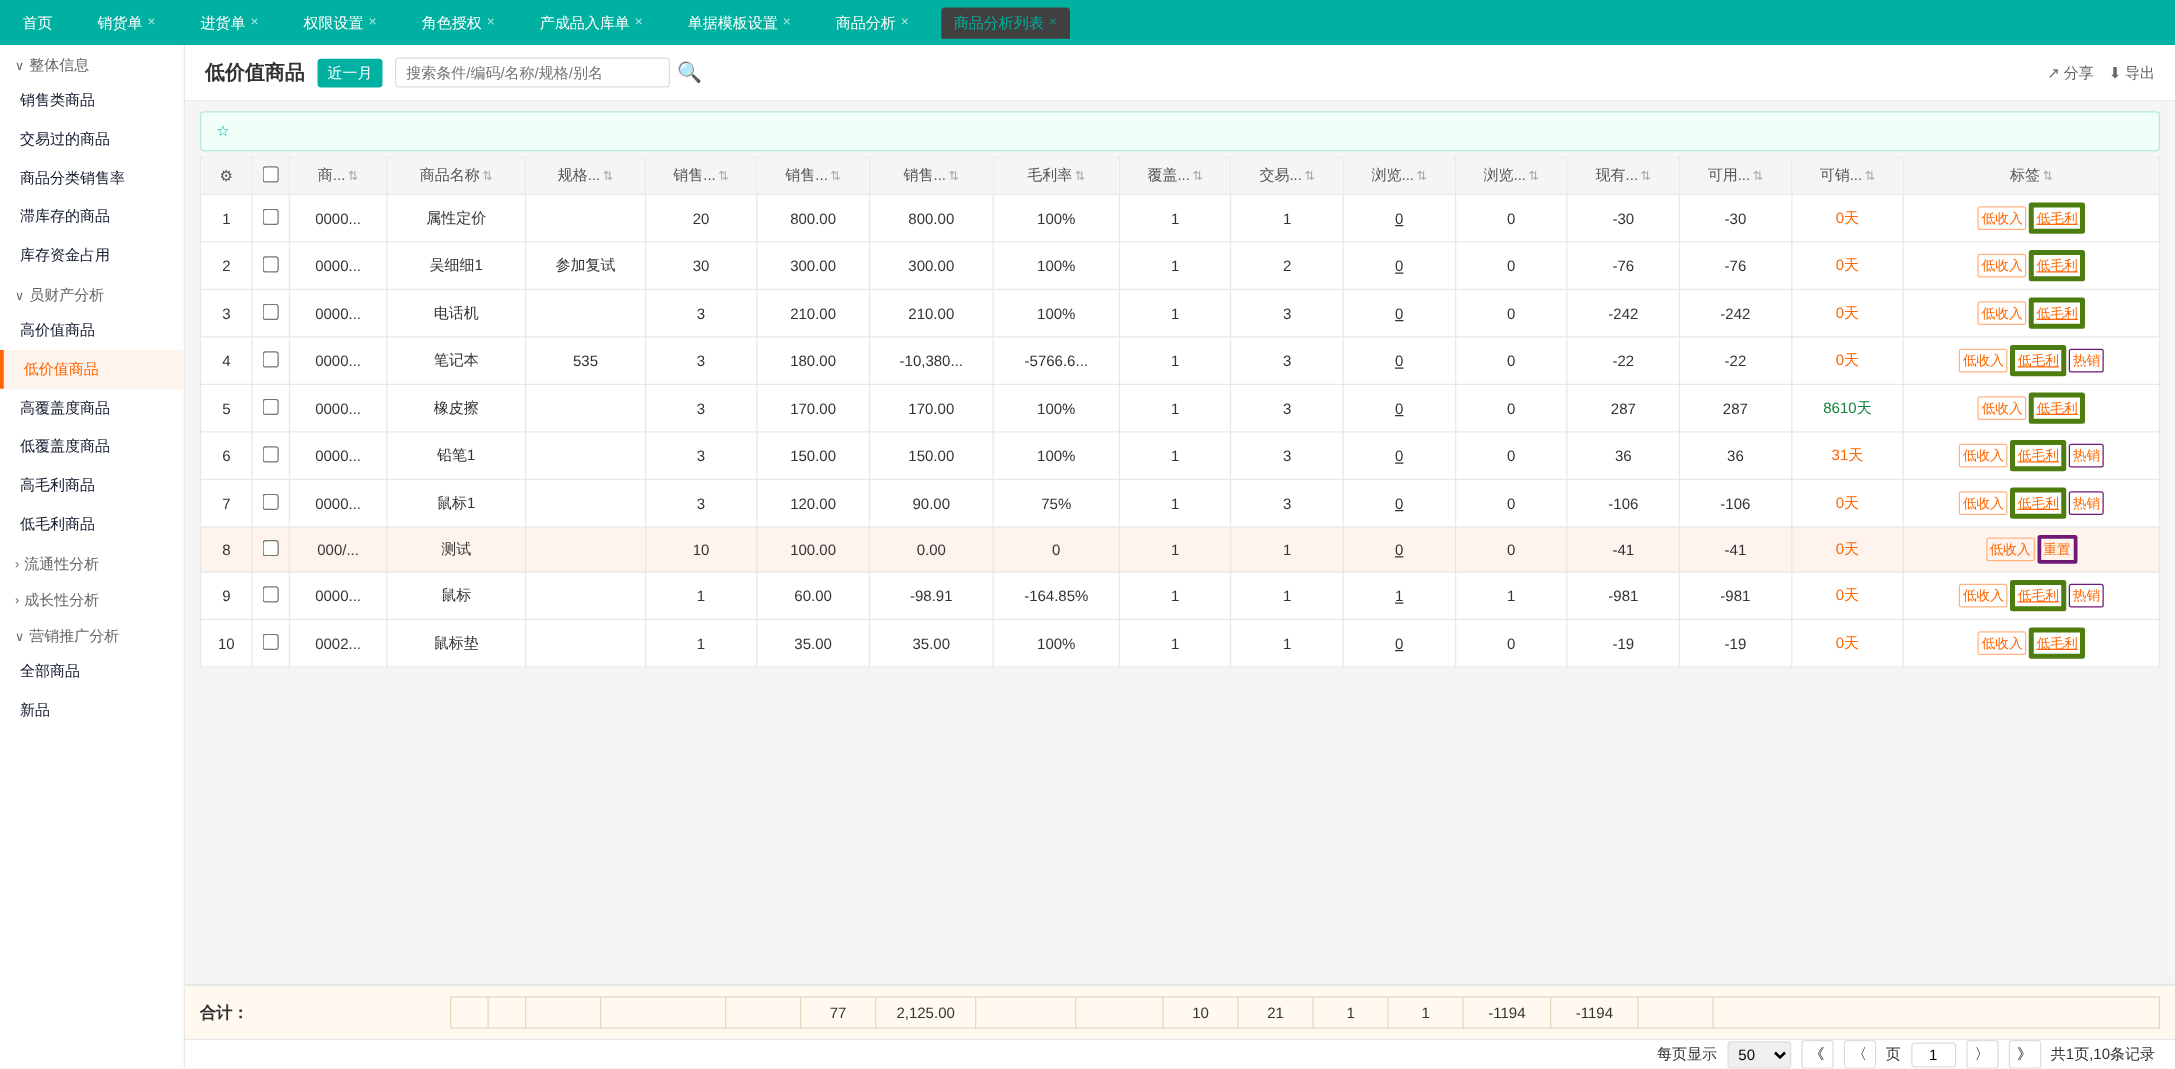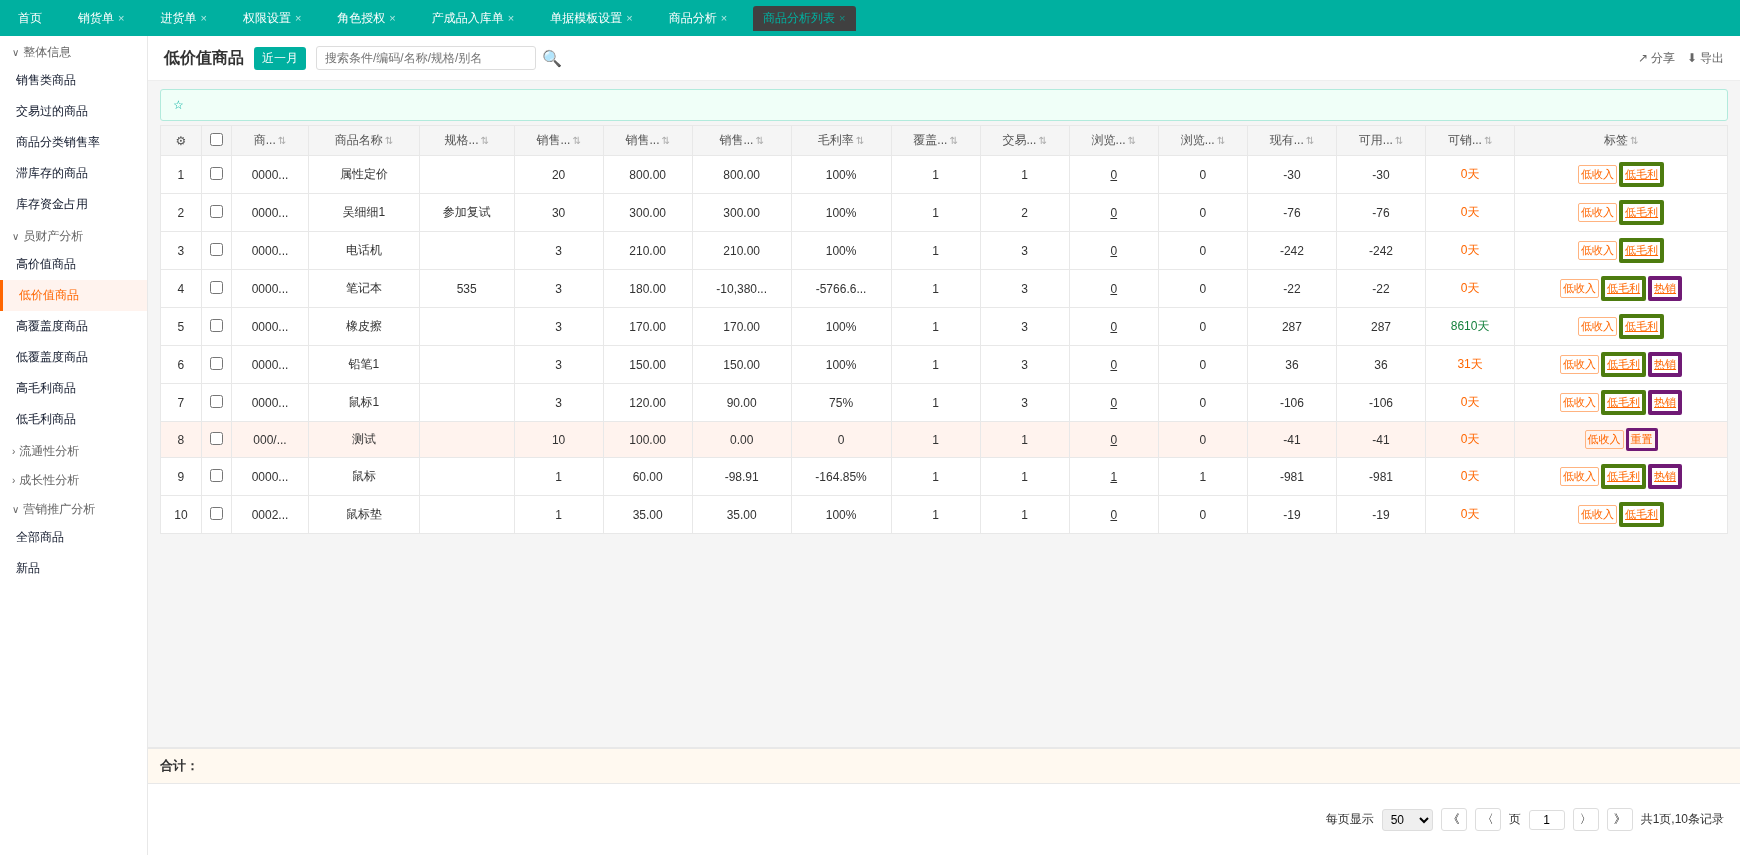--- a/index.html
+++ b/index.html
@@ -168,21 +168,21 @@
       text-align: center;
       color: #333;
       white-space: nowrap;
     }
     tbody tr.highlighted { background: #fff3ee; }
     tbody tr.highlighted td { background: #fff3ee; }
 
     .tag { border-radius: 2px; padding: 1px 2px; font-size: 11px; margin: 1px; display: inline-block; }
     .tag-low-income { color: #ff6600; border: 1px solid #ffb380; }
     .tag-low-profit { color: #ff6600; border: 4px solid #4d7c0f; text-decoration: underline; }
-    .tag-hot { color: #ff6600; border: 4px solid #701a75; text-decoration: underline; }
+    .tag-hot { color: #ff6600; border: 1px solid #701a75; }
     .tag-重置 { color: #ff6600; border: 3px solid #701a75; }
 
     .underline { text-decoration: underline; cursor: pointer; }
 
     
     .footer-totals {
       background: #fff9f0;
       border-top: 2px solid #e8e8e8;
       padding: 8px 12px;
       display: flex;
@@ -192,21 +192,21 @@
       width: 200px;
       color: #333;
       font-weight: bold;
       font-size: 13px;
     }
 
     
     .pagination {
       background: #fff;
       border-top: 1px solid #e8e8e8;
-      padding: 24px 16px;
+      padding: 0 16px;
       display: flex;
       align-items: center;
       justify-content: flex-end;
       gap: 8px;
       font-size: 12px;
       color: #333;
     }
     .page-size-select {
       border: 1px solid #ddd;
       border-radius: 3px;
@@ -566,20 +566,43 @@
     <td>-19</td>
     <td style="color:#ff6600">0天</td>
     <td><span class="tag tag-low-income">低收入</span><span class="tag tag-low-profit">低毛利</span></td>
   </tr>
           </tbody>
       </table>
     </div>
 
     <div class="footer-totals">
       <span class="totals-label">合计：</span>
+      <table style="flex:1; border-collapse:collapse; background:#fff9f0;">
+        <tbody>
+            <tr>
+          <td style="width:30px; border:1px solid #e8d8c0; padding:5px;"></td>
+          <td style="width:30px; border:1px solid #e8d8c0; padding:5px;"></td>
+          <td style="width:60px; border:1px solid #e8d8c0; padding:5px;"></td>
+          <td style="width:100px; border:1px solid #e8d8c0; padding:5px;"></td>
+          <td style="width:60px; border:1px solid #e8d8c0; padding:5px;"></td>
+          <td style="width:60px; border:1px solid #e8d8c0; padding:5px; text-align:center;">77</td>
+          <td style="width:80px; border:1px solid #e8d8c0; padding:5px; text-align:center;">2,125.00</td>
+          <td style="width:80px; border:1px solid #e8d8c0; padding:5px;"></td>
+          <td style="width:70px; border:1px solid #e8d8c0; padding:5px;"></td>
+          <td style="width:60px; border:1px solid #e8d8c0; padding:5px; text-align:center;">10</td>
+          <td style="width:60px; border:1px solid #e8d8c0; padding:5px; text-align:center;">21</td>
+          <td style="width:60px; border:1px solid #e8d8c0; padding:5px; text-align:center;">1</td>
+          <td style="width:60px; border:1px solid #e8d8c0; padding:5px; text-align:center;">1</td>
+          <td style="width:70px; border:1px solid #e8d8c0; padding:5px; text-align:center;">-1194</td>
+          <td style="width:70px; border:1px solid #e8d8c0; padding:5px; text-align:center;">-1194</td>
+          <td style="width:60px; border:1px solid #e8d8c0; padding:5px;"></td>
+          <td style="border:1px solid #e8d8c0; padding:5px;"></td>
+        </tr>
+      </tbody>
+        </table>
     </div>
 
     <div class="pagination">
       <span>每页显示</span>
       <select class="page-size-select">
         <option>50</option>
         <option>100</option>
       </select>
       <button class="page-btn">《</button>
       <button class="page-btn">〈</button>

